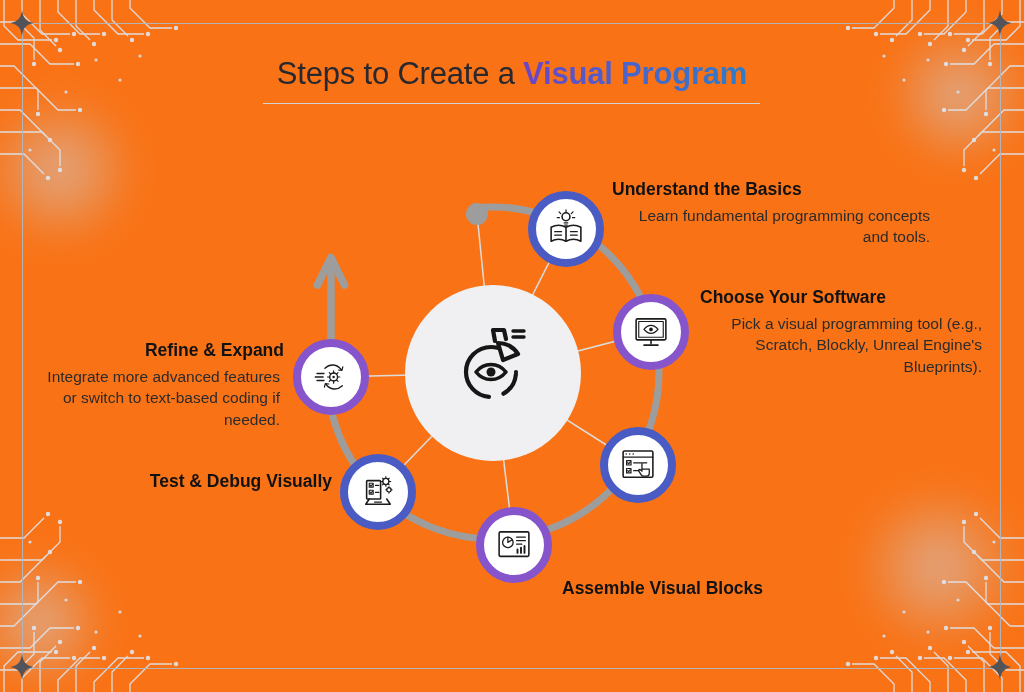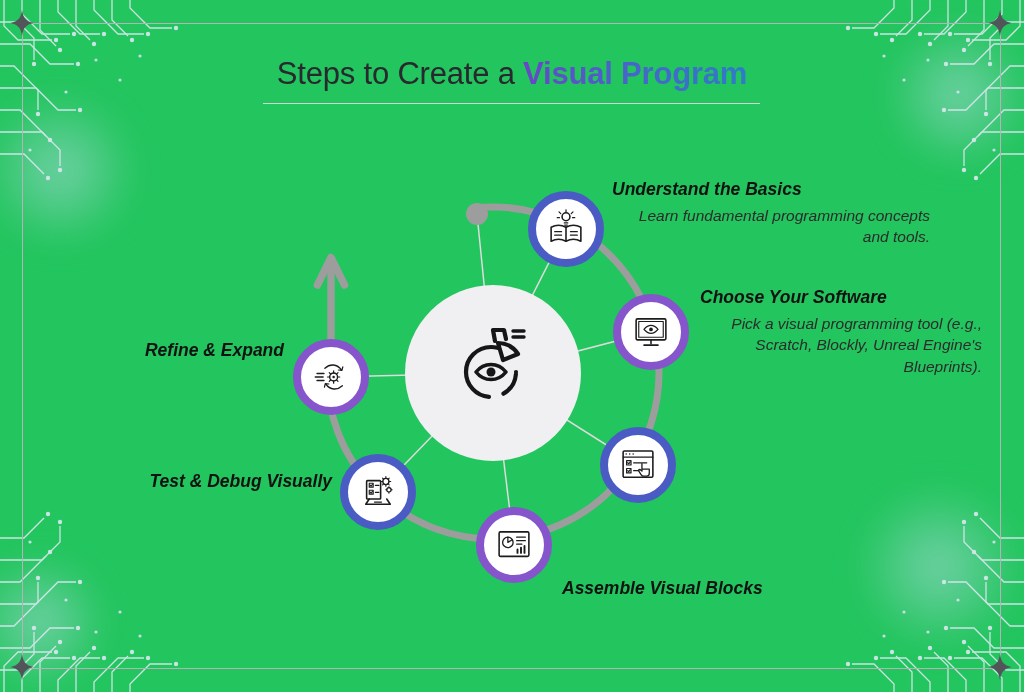--- a/index.html
+++ b/index.html
@@ -1,16 +1,16 @@
 <!DOCTYPE html>
 <html><head>
 <meta charset="utf-8">
 <style>
   html,body{margin:0;padding:0;background:#fff;}
-  .page{position:relative;width:1024px;height:692px;background:#22c55e;overflow:hidden;
+  .page{position:relative;width:1024px;height:692px;background:#f97316;overflow:hidden;
         font-family:"Liberation Sans",sans-serif;}
   
   .circuit{position:absolute;z-index:0;opacity:.9;}
   .circuit.tl{left:0;top:0;}
   .circuit.tr{right:0;top:0;transform:scaleX(-1);}
   .circuit.bl{left:0;bottom:0;transform:scaleY(-1);}
   .circuit.br{right:0;bottom:0;transform:scale(-1,-1);}
   .glow{position:absolute;border-radius:50%;filter:blur(16px);z-index:0;
         background:radial-gradient(circle,rgba(198,221,243,.5),rgba(198,221,243,0) 70%);}
   
@@ -26,21 +26,21 @@
   .title-underline{position:absolute;left:263px;top:103px;width:497px;height:1px;
                    background:#d3d3d5;z-index:4;}
   
   .diagram{position:absolute;left:0;top:0;z-index:2;}
   .node{position:absolute;width:76px;height:76px;border-radius:50%;background:#fff;
         box-sizing:border-box;display:flex;align-items:center;justify-content:center;z-index:3;}
   .node.blue{border:8px solid #4a5cc3;}
   .node.purple{border:8px solid #8654cb;}
   .node svg{display:block;}
   
-  .step{position:absolute;z-index:4;font-style:italic;}
+  .step{position:absolute;z-index:4;}
   .step h3{margin:0 0 3px 0;font-size:17.5px;line-height:1.25;color:#121212;font-weight:700;}
   .step p{margin:4px;font-size:15.5px;line-height:1.38;color:#2b2b2b;text-align:right;}
   .step.right{text-align:right;}
 </style>
 </head>
 <body>
 
 <div class="page">
 
   <svg width="0" height="0" style="position:absolute" aria-hidden="true">
@@ -243,15 +243,16 @@
   <div class="step" style="left:562px;top:578px;width:278px;">
     <h3>Assemble Visual Blocks</h3>
   </div>
 
   <div class="step right" style="left:78px;top:471px;width:254px;">
     <h3>Test &amp; Debug Visually</h3>
   </div>
 
   <div class="step right" style="left:39px;top:340px;width:245px;">
     <h3>Refine &amp; Expand</h3>
+    <p>Integrate more advanced features or switch to text-based coding if needed.</p>
   </div>
 
 </div>
 
 </body></html>

